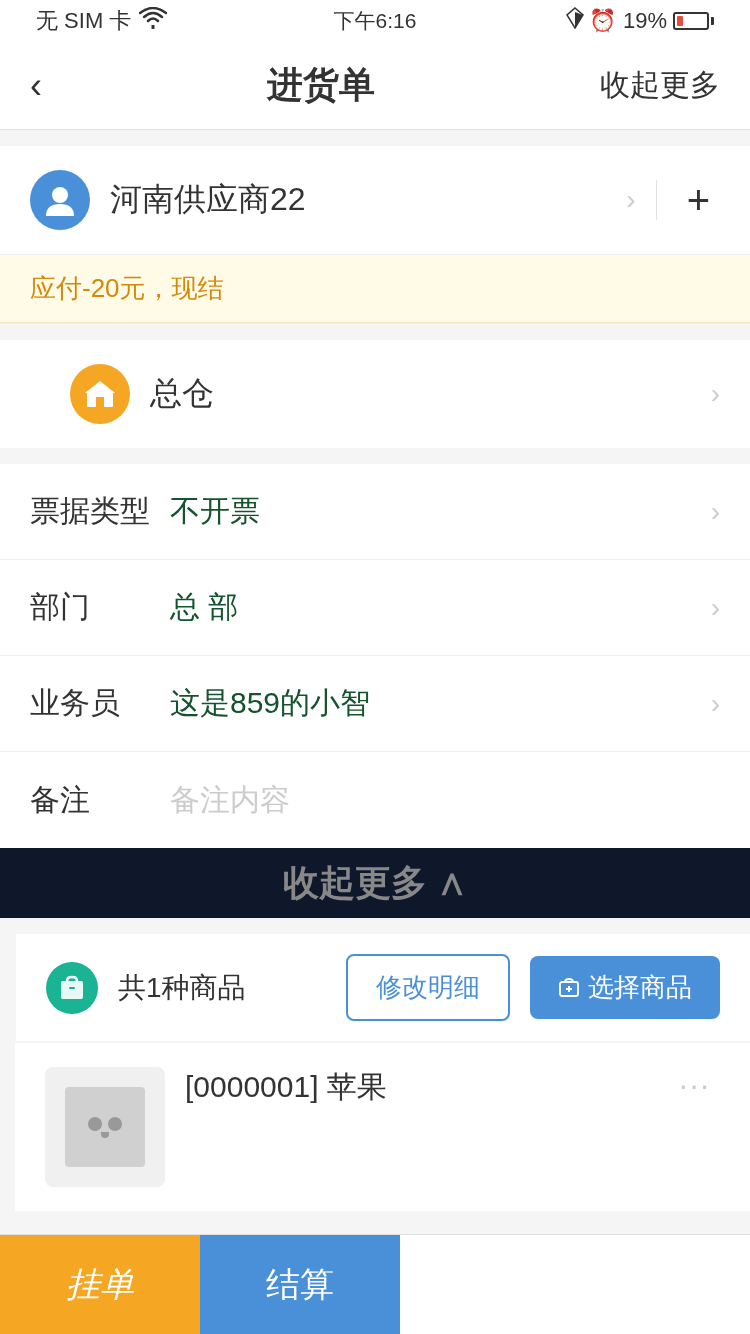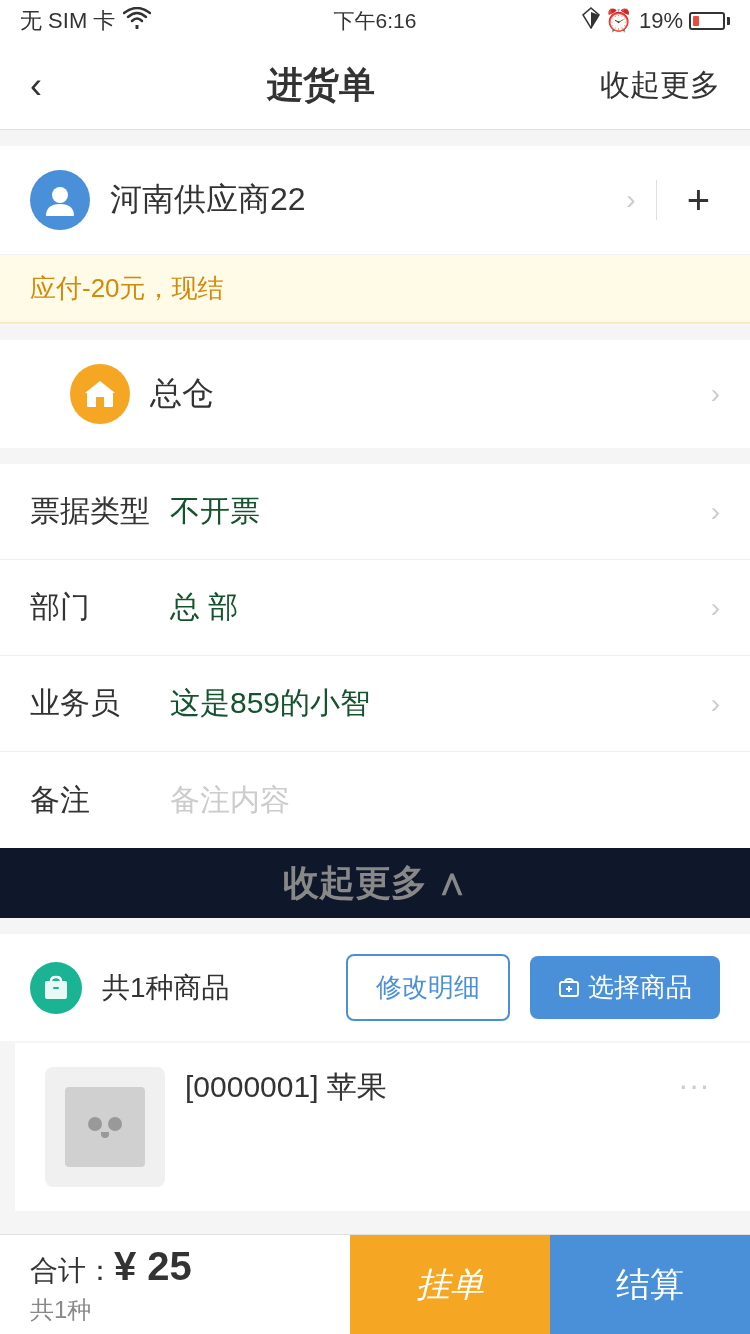--- a/index.html
+++ b/index.html
@@ -13,21 +13,21 @@
       color: #333;
     }
 
     
     .status-bar {
       height: 42px;
       background: #fff;
       display: flex;
       align-items: center;
       justify-content: space-between;
-      padding: 0 20px;
+      padding: 0 36px;
       font-size: 22px;
       color: #333;
     }
     .status-left { display: flex; align-items: center; gap: 8px; }
     .status-center { font-size: 21px; font-weight: 500; position: absolute; left: 50%; transform: translateX(-50%); }
     .status-right { display: flex; align-items: center; gap: 6px; font-size: 22px; }
     .battery-icon {
       display: inline-flex; align-items: center; gap: 1px;
     }
     .battery-body {
@@ -154,20 +154,21 @@
     }
 
     
     .product-header {
       background: #fff;
       margin-top: 16px;
       display: flex;
       align-items: center;
       padding: 20px 30px;
       gap: 20px;
+      margin-left: 16px;
     }
     .product-icon {
       width: 52px; height: 52px; border-radius: 50%;
       background: #1ab394;
       display: flex; align-items: center; justify-content: center;
       flex-shrink: 0;
     }
     .product-count { flex: 1; font-size: 28px; color: #333; }
     .btn-outline {
       border: 2px solid #4a90d9;
@@ -412,21 +413,15 @@
         <span>苹果</span>
       </div>
     </div>
     <span class="product-more">···</span>
   </div>
 
   <div class="spacer"></div>
 </div>
 
 <div class="bottom-bar">
-  <div class="bottom-total">
-    <div class="total-main">
-      <span>合计：</span><span class="amount">¥ 25</span>
-    </div>
-    <div class="total-sub">共1种</div>
-  </div>
   <button class="btn-yellow">挂单</button>
   <button class="btn-green">结算</button>
 </div>
 
 </body></html>

